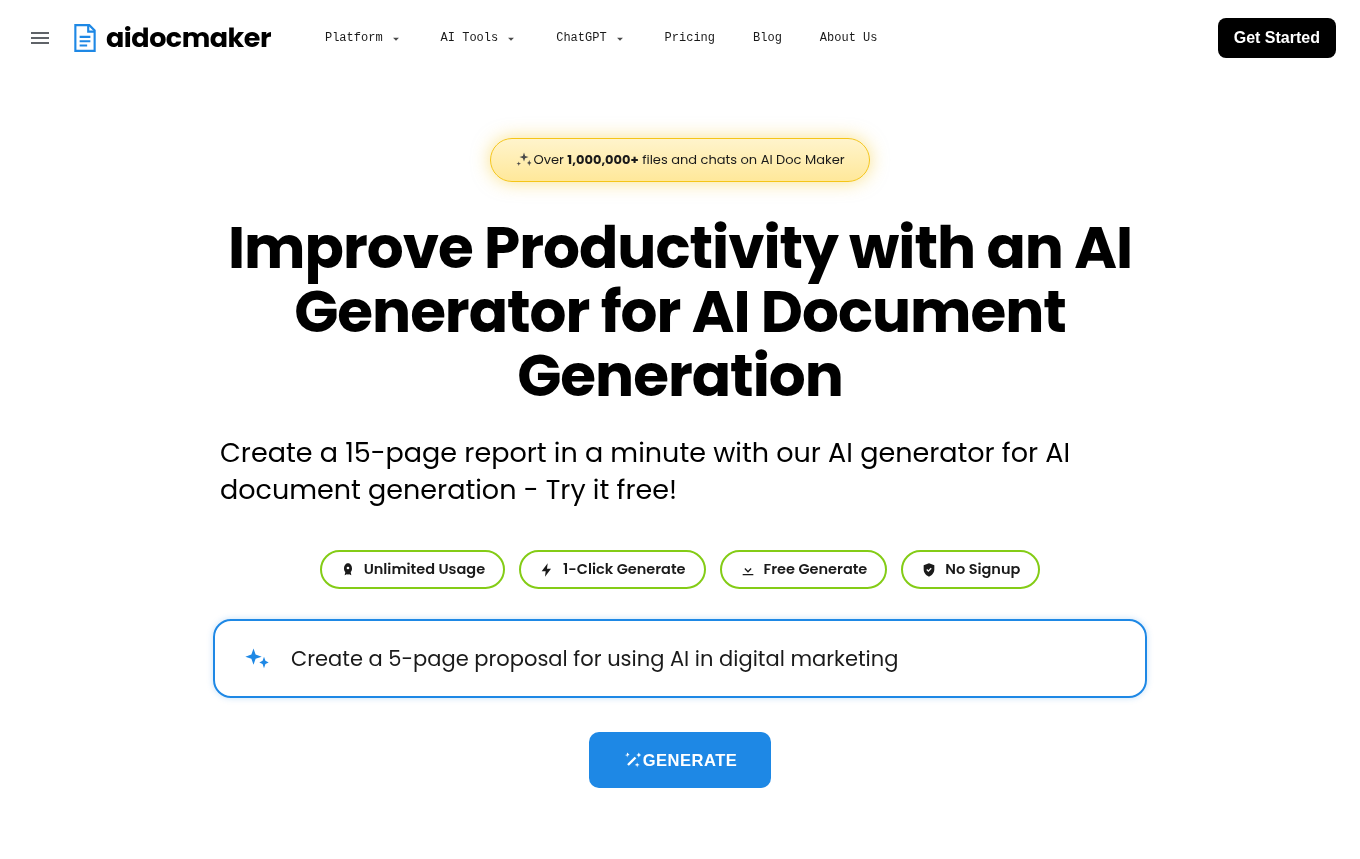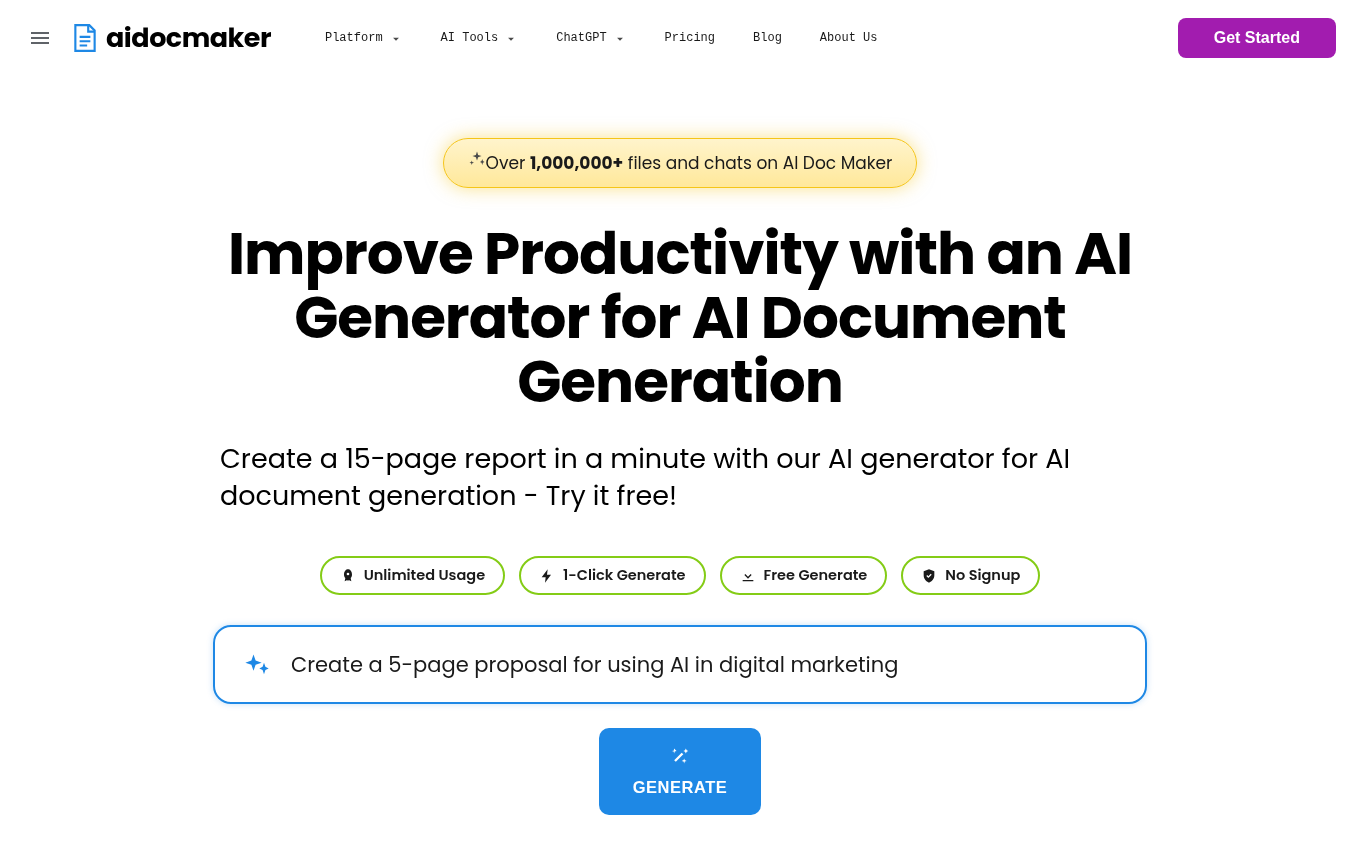--- a/index.html
+++ b/index.html
@@ -69,42 +69,43 @@
 .chevron {
   width: 14px;
   height: 14px;
   fill: #4a4a4a;
   margin-top: 2px;
 }
 .spacer {
   flex: 1;
 }
 .get-started {
-  background: #a21caf;
+  background: #000000;
   color: #fff;
   border: none;
   border-radius: 8px;
-  padding: 11px 36px;
+  padding: 11px 16px;
   font-size: 16px;
   font-weight: 600;
   cursor: pointer;
 }
 .hero {
   display: flex;
   flex-direction: column;
   align-items: center;
   padding: 62px 24px 0;
 }
 .badge {
   display: inline-flex;
+  align-items: center;
   background: linear-gradient(180deg, #fff4cc 0%, #ffe89a 100%);
   border: 1px solid #f5c518;
   border-radius: 999px;
   padding: 11px 24px;
-  font-size: 17px;
+  font-size: 13px;
   font-weight: 400;
   color: #1a1a1a;
   box-shadow: 0 0 18px rgba(245, 197, 24, 0.5);
 }
 .badge strong {
   font-weight: 700;
 }
 .sparkle-icon {
   width: 18px;
   height: 18px;
@@ -171,34 +172,33 @@
 .prompt-input {
   border: none;
   outline: none;
   font-size: 21px;
   font-weight: 400;
   color: #1a1a1a;
   flex: 1;
   font-family: inherit;
 }
 .generate-btn {
-  margin-top: 24px;
+  margin-top: 34px;
   background: #1e88e5;
   color: #fff;
   border: none;
   border-radius: 10px;
   padding: 18px 34px;
   font-size: 16.5px;
   font-weight: 700;
   letter-spacing: 0.5px;
   cursor: pointer;
   display: inline-flex;
   align-items: center;
-  gap: 12px;
-  flex-direction: column;
+  gap: 0;
 }
 .wand-icon {
   width: 20px;
   height: 20px;
   fill: #fff;
 }
 .featured {
   margin-top: 62px;
   text-align: center;
 }

